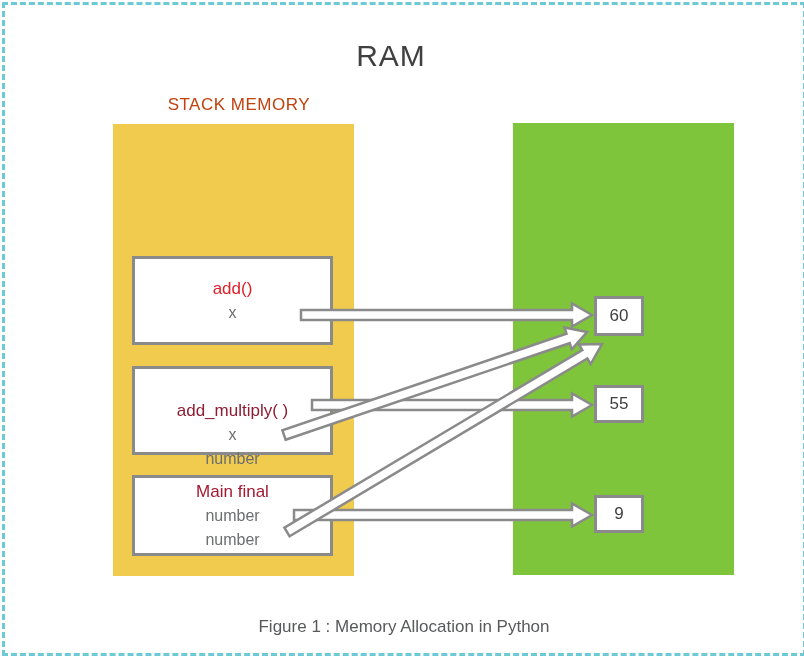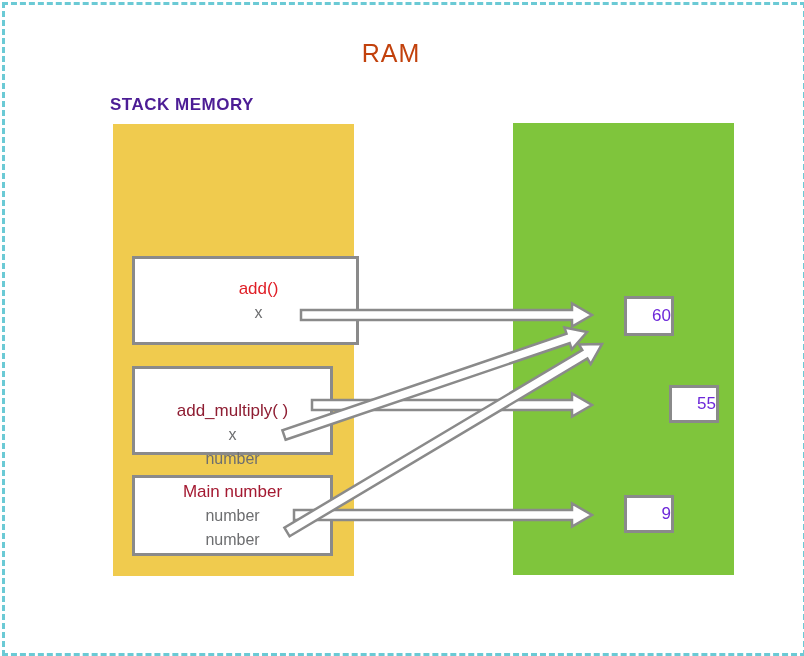--- a/index.html
+++ b/index.html
@@ -9,58 +9,58 @@
     width:798px;height:648px;
     margin:2px;
     border:3px dashed #6bcad5;
     box-sizing:content-box;
     background:#ffffff;
     overflow:hidden;
   }
   .abs{position:absolute;}
   .ram-title{
     left:286px;top:34px;width:200px;
-    text-align:center;font-size:25px;color:#c2410c;letter-spacing:1px;
+    text-align:center;font-size:30px;color:#404040;letter-spacing:1px;
   }
   .col-label{
-    top:90px;width:200px;text-align:left;
-    font-size:17px;color:#4c1d95;letter-spacing:0.5px;font-weight:bold;
+    top:90px;width:200px;text-align:right;
+    font-size:17px;color:#c2410c;letter-spacing:0.5px;
   }
   .stack-label{left:105px;}
   .heap-label{left:500px;}
   .stack-block{
     left:108px;top:119px;width:241px;height:452px;
     background:#f0cb4e;
   }
   .heap-block{
     left:508px;top:118px;width:221px;height:452px;
     background:#7fc53c;
   }
   .frame{
     left:127px;width:195px;
     background:#ffffff;border:3px solid #8a8a8a;
     display:flex;flex-direction:column;align-items:center;justify-content:center;
     text-align:center;
   }
-  .frame-add{top:251px;height:83px;padding-left:26px;}
+  .frame-add{top:251px;height:83px;}
   .frame-add-multiply{top:361px;height:83px;}
   .frame-main{top:470px;height:75px;}
   .frame-title{font-size:17px;line-height:24px;}
   .t-add{color:#e01e26;}
   .t-addmul{color:#8e1d32;margin-top:48px;}
   .t-main{color:#a41931;}
   .frame-var{font-size:16px;line-height:24px;color:#6d6e70;}
   .heap-cell{
-    left:619px;width:44px;
+    left:589px;width:44px;
     background:#ffffff;border:3px solid #8a8a8a;
-    display:flex;align-items:center;justify-content:flex-end;
-    font-size:17px;color:#6d28d9;
+    display:flex;align-items:center;justify-content:center;
+    font-size:17px;color:#404040;
   }
   .cell-60{top:291px;height:34px;}
-  .cell-55{top:380px;height:32px;margin-left:45px;}
+  .cell-55{top:380px;height:32px;}
   .cell-11{top:490px;height:32px;}
   .caption{
     left:0;top:612px;width:798px;text-align:center;
     font-size:17px;color:#58595b;
   }
   #arrow-layer{position:absolute;left:0;top:0;width:798px;height:648px;pointer-events:none;}
   #arrow-layer polygon{fill:#ffffff;stroke:#8a8a8a;stroke-width:2.5;stroke-linejoin:miter;}
 </style>
 </head>
 <body>
@@ -79,21 +79,21 @@
     <div class="frame-var">x</div>
   </div>
 
   <div class="abs frame frame-add-multiply">
     <div class="frame-title t-addmul">add_multiply( )</div>
     <div class="frame-var">x</div>
     <div class="frame-var">number</div>
   </div>
 
   <div class="abs frame frame-main">
-    <div class="frame-title t-main">Main number</div>
+    <div class="frame-title t-main">Main final</div>
     <div class="frame-var">number</div>
     <div class="frame-var">number</div>
   </div>
 
   <div class="abs heap-cell cell-60">
     <span>60</span>
   </div>
   <div class="abs heap-cell cell-55">
     <span>55</span>
   </div>
@@ -102,14 +102,15 @@
   </div>
 
   <svg id="arrow-layer" xmlns="http://www.w3.org/2000/svg">
       <polygon points="296.0,315.0 567.0,315.0 567.0,321.5 587.0,310.0 567.0,298.5 567.0,305.0 296.0,305.0"></polygon>
       <polygon points="307.0,405.0 567.0,405.0 567.0,411.5 587.0,400.0 567.0,388.5 567.0,395.0 307.0,395.0"></polygon>
       <polygon points="289.0,515.0 567.0,515.0 567.0,521.5 587.0,510.0 567.0,498.5 567.0,505.0 289.0,505.0"></polygon>
       <polygon points="280.6,434.7 564.7,338.2 566.8,344.3 582.0,327.0 559.4,322.5 561.5,328.7 277.4,425.3"></polygon>
       <polygon points="284.6,531.3 582.4,353.5 585.7,359.1 597.0,339.0 573.9,339.4 577.3,345.0 279.4,522.7"></polygon>
     </svg>
 
+  <div class="abs caption">Figure 1 : Memory Allocation in Python</div>
 
 </div>
 
 </body></html>

